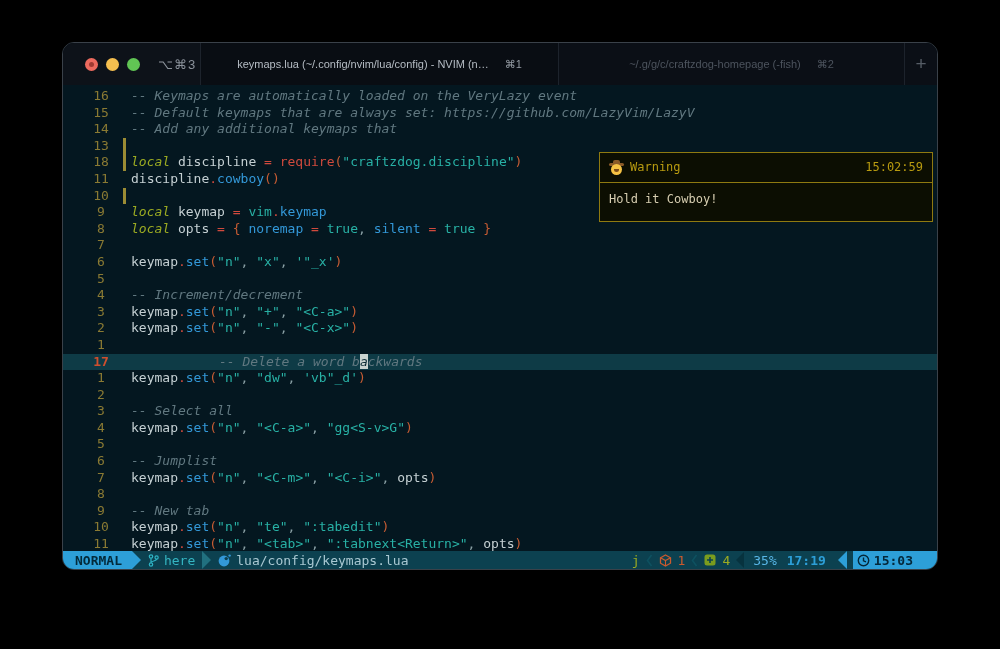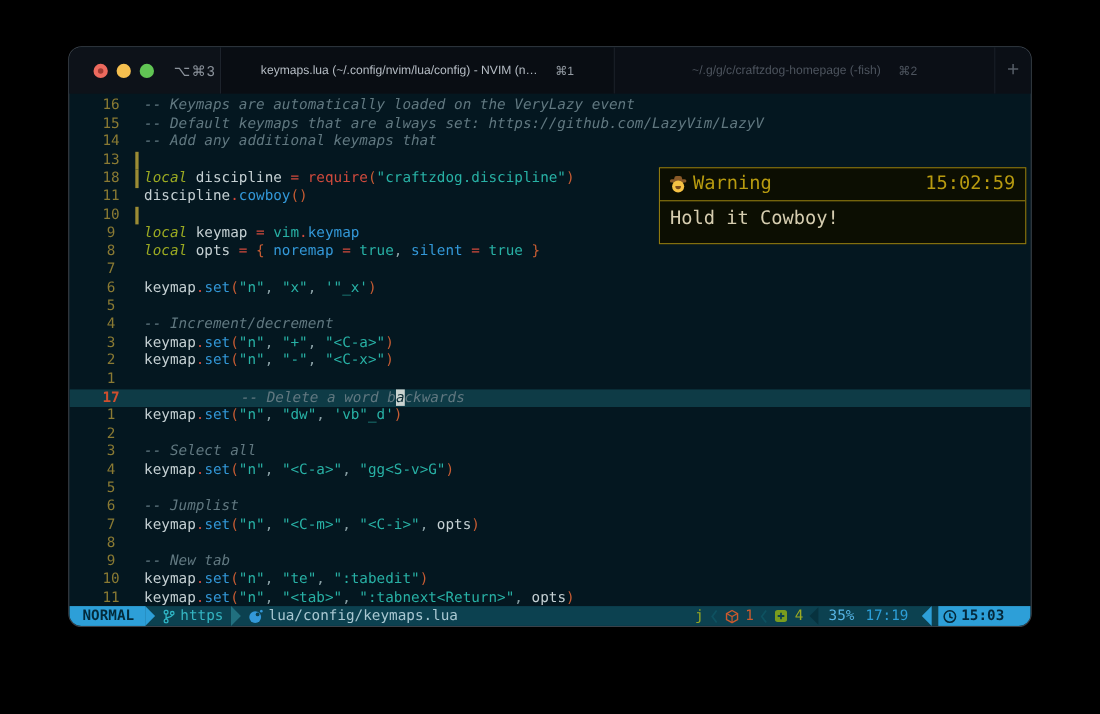--- a/index.html
+++ b/index.html
@@ -47,21 +47,21 @@
   .tk-fn { color:#3398d8; }
   .tk-str { color:#28b1a5; }
   .tk-op { color:#d04a3d; }
   .tk-par { color:#c75c33; }
   .tk-pn { color:#8ba1a6; }
   .tk-cursor { background:#c9d3d0; color:#0a2a33; font-style:italic; }
 
   
   .popup { position:absolute; left:536px; top:67px; width:334px; height:70px;
            background:#0c0e02; border:1.5px solid #8f7a10; z-index:5;
-           font-size:17px; }
+           font-size:12px; }
   .popup-head { height:30px; display:flex; align-items:center; padding:0 9px;
                 border-bottom:1.5px solid #8f7a10; color:#b89b10; }
   .popup-title { margin-left:6px; }
   .popup-time { margin-left:auto; }
   .popup-body { padding:8px 9px; color:#d6cdb0; }
   .cowboy { position:relative; width:15px; height:15px; flex:0 0 15px; }
   .cowboy .face { position:absolute; left:2px; top:4px; width:11px; height:11px;
                   border-radius:50%; background:#f6c244; }
   .cowboy .mouth { position:absolute; left:5px; top:9px; width:5px; height:3px;
                    border-radius:0 0 5px 5px; background:#7a4a18; }
@@ -81,21 +81,21 @@
   .tri-l { width:0; height:0; border-top:9px solid transparent;
            border-bottom:9px solid transparent; border-right:9px solid #2d9fd8; }
   .sl-group { display:flex; align-items:center; gap:5px; padding:0 7px; }
   .branch-name { color:#35b5c2; }
   .filepath { color:#a9c8d2; }
   .sl-right { margin-left:auto; display:flex; align-items:center; gap:6px; }
   .pending-key { color:#9cab22; }
   .plugin-count { color:#cb5a2e; }
   .added-count { color:#9cab22; }
   .scroll-pct { color:#58b5e5; padding-left:3px; }
-  .cursor-pos { color:#2d9fd8; font-weight:normal; padding:0 6px 0 4px; }
+  .cursor-pos { color:#2d9fd8; font-weight:bold; padding:0 6px 0 4px; }
   .seg-clock { background:#2d9fd8; color:#04283a; font-weight:bold; height:18px;
                display:flex; align-items:center; gap:4px; padding:0 24px 0 4px; }
   .sep-tri { width:0; height:0; border-top:8px solid transparent;
              border-bottom:8px solid transparent; border-right:8px solid #07323e; }
   svg { display:block; }
 </style>
 </head>
 <body>
 
 <div class="window">
@@ -166,21 +166,21 @@
   <div class="statusline">
     <div class="seg-mode">NORMAL</div>
     <div class="tri-r"></div>
     <div class="sl-group">
       <svg width="11" height="13" viewBox="0 0 11 13">
         <circle cx="3" cy="2.5" r="1.7" fill="none" stroke="#2fb4c4" stroke-width="1.2"></circle>
         <circle cx="3" cy="10.5" r="1.7" fill="none" stroke="#2fb4c4" stroke-width="1.2"></circle>
         <circle cx="8.6" cy="3.5" r="1.6" fill="none" stroke="#2fb4c4" stroke-width="1.2"></circle>
         <path d="M3 4.2 L3 8.8 M8.6 5.1 C8.6 7.5 3 6.5 3 8.8" fill="none" stroke="#2fb4c4" stroke-width="1.2"></path>
       </svg>
-      <span class="branch-name">https</span>
+      <span class="branch-name">here</span>
     </div>
     <div class="tri-r teal"></div>
     <div class="sl-group">
       <svg width="13" height="13" viewBox="0 0 13 13">
         <circle cx="6" cy="7" r="5.4" fill="#3398d8"></circle>
         <circle cx="8.2" cy="4.6" r="1.7" fill="#0c4150"></circle>
         <circle cx="11.6" cy="1.6" r="1.2" fill="#3398d8"></circle>
       </svg>
       <span class="filepath">lua/config/keymaps.lua</span>
     </div>

